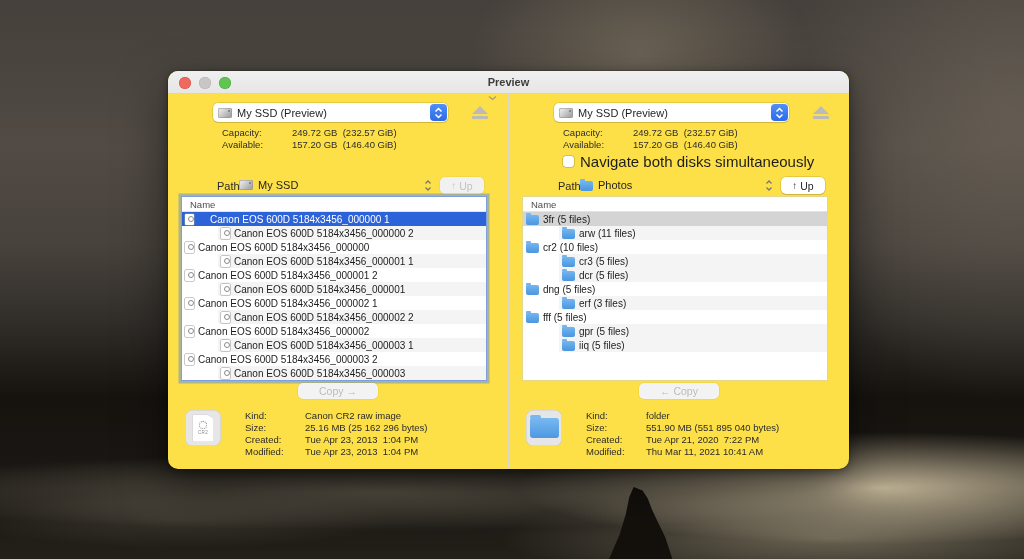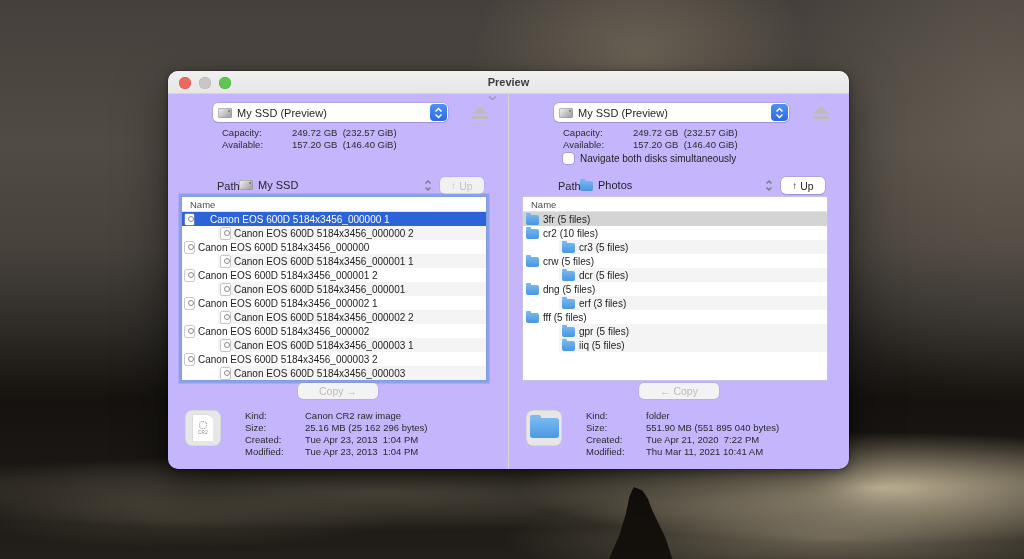--- a/index.html
+++ b/index.html
@@ -15,21 +15,21 @@
       radial-gradient(760px 55px  at 380px 492px, rgba(185,173,146,0.40), transparent 70%),
       radial-gradient(470px 70px  at 830px 538px, rgba(198,186,156,0.45), transparent 70%),
       radial-gradient(300px 40px  at 180px 520px, rgba(150,140,118,0.20), transparent 70%),
       linear-gradient(180deg,#45403b 0%,#514b44 26%,#48423c 44%,#302d29 58%,#16130f 71%,#191613 82%,#23201a 100%);
   }
   .rock { position:absolute; left:602px; top:487px; width:88px; height:72px; background:#14110d;
     clip-path:polygon(36% 0,46% 5%,52% 16%,57% 32%,64% 50%,72% 70%,80% 100%,8% 100%,20% 66%,27% 38%,31% 14%); }
 
   
   .window { position:absolute; left:168px; top:71px; width:681px; height:398px;
-    background:#c4b5fd; border-radius:10px;
+    background:#fde047; border-radius:10px;
     box-shadow:0 22px 50px rgba(0,0,0,0.5), 0 2px 10px rgba(0,0,0,0.35), 0 0 0 0.5px rgba(0,0,0,0.25); }
   .titlebar { position:absolute; top:0; left:0; right:0; height:23px; border-radius:10px 10px 0 0;
     background:linear-gradient(#f1f0f0,#e7e6e6); border-bottom:1px solid #d5d4d4;
     display:flex; align-items:center; justify-content:center; }
   .title { font-size:11px; font-weight:bold; color:#3d3d3d; }
   .lights { position:absolute; left:11px; top:6px; display:flex; gap:8px; }
   .light { width:12px; height:12px; border-radius:50%; }
   .light.red   { background:#ee6a5f; box-shadow:inset 0 0 0 0.5px #d05548; }
   .light.gray  { background:#c9c6c5; box-shadow:inset 0 0 0 0.5px #b3b0af; }
   .light.green { background:#61c554; box-shadow:inset 0 0 0 0.5px #47a73d; }
@@ -69,21 +69,21 @@
   .eject-bar { width:16px; height:3.5px; background:#bdbbb9; border-radius:1px; }
 
   
   .cap-grid { position:absolute; left:54px; top:33px; display:grid; grid-template-columns:70px auto;
     font-size:9.5px; line-height:11.5px; color:#2c2c2c; }
   .cap-grid .val { white-space:pre; }
 
   
   .chk-row { position:absolute; left:54px; top:59px; display:flex; align-items:center; gap:6px; }
   .checkbox { width:11px; height:11px; background:#fff; border-radius:3px; box-shadow:0 0 0 0.5px rgba(0,0,0,0.3); }
-  .chk-label { font-size:10px; color:#1e1e1e; }
+  .chk-label { font-size:15px; color:#1e1e1e; }
 
   
   .path-row { position:absolute; left:0; right:0; top:83px; height:18px; }
   .path-item { position:absolute; left:47px; top:2px; display:flex; align-items:center; gap:5px;padding-left:24px; }
   .path-name { font-size:11px; color:#1f1f1f; }
   .stepper { position:absolute; left:256px; top:2px; }
   .up-btn { position:absolute; left:272px; top:0; width:44px; height:17px; border-radius:5px;
     font-size:10.5px; display:flex; align-items:center; justify-content:center; gap:3px; }
   .up-btn.enabled { background:#fff; color:#262626; box-shadow:0 0 0 0.5px rgba(0,0,0,0.2), 0 1px 1px rgba(0,0,0,0.1); }
   .up-btn.disabled { background:#f2f1f1; color:#c3c2c1; box-shadow:0 0 0 0.5px rgba(0,0,0,0.07); }
@@ -314,31 +314,31 @@
         </span>
       </div>
 
       <div class="table">
         <div class="thead">Name</div>
         <div class="tbody">
             <div class="trow sel-inactive">
               <span class="folder-icon"></span>
               <span class="trow-label">3fr (5 files)</span>
             </div>
+            <div class="trow alt">
+              <span class="folder-icon"></span>
+              <span class="trow-label">arw (11 files)</span>
+            </div>
             <div class="trow">
               <span class="folder-icon"></span>
               <span class="trow-label">cr2 (10 files)</span>
             </div>
             <div class="trow alt">
               <span class="folder-icon"></span>
               <span class="trow-label">cr3 (5 files)</span>
-            </div>
-            <div class="trow">
-              <span class="folder-icon"></span>
-              <span class="trow-label">crw (5 files)</span>
             </div>
             <div class="trow alt">
               <span class="folder-icon"></span>
               <span class="trow-label">dcr (5 files)</span>
             </div>
             <div class="trow">
               <span class="folder-icon"></span>
               <span class="trow-label">dng (5 files)</span>
             </div>
             <div class="trow alt">

